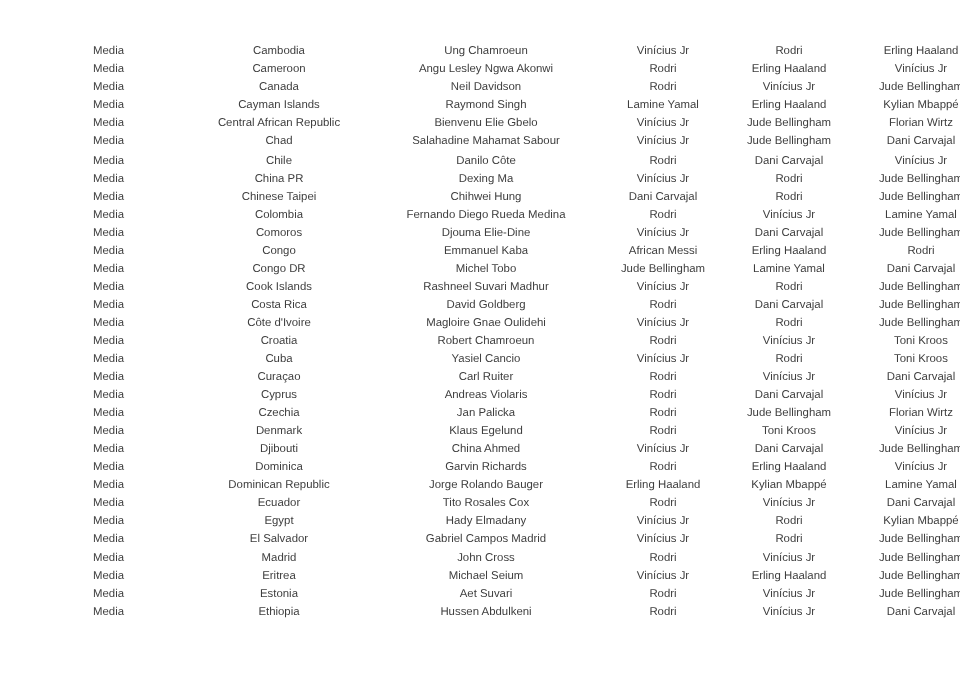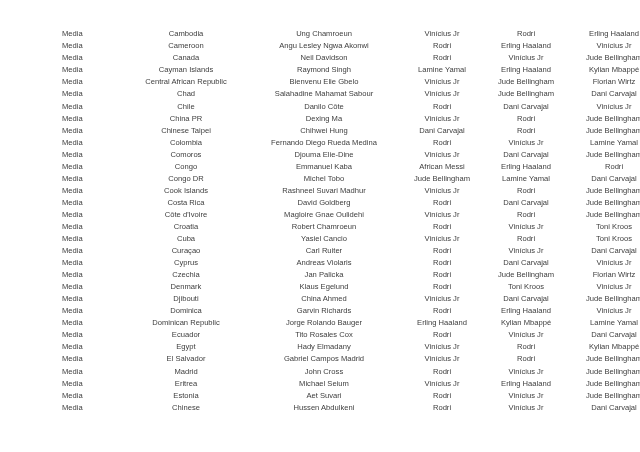--- a/index.html
+++ b/index.html
@@ -345,21 +345,21 @@
           <td class="group">Media</td>
           <td class="country">Estonia</td>
           <td class="voter">Aet Suvari</td>
           <td class="pick">Rodri</td>
           <td class="pick">Vinícius Jr</td>
           <td class="pick">Jude Bellingham</td>
         </tr>
         <tr>
           <td class="pad"></td>
           <td class="group">Media</td>
-          <td class="country">Chinese</td>
+          <td class="country">Ethiopia</td>
           <td class="voter">Hussen Abdulkeni</td>
           <td class="pick">Rodri</td>
           <td class="pick">Vinícius Jr</td>
           <td class="pick">Dani Carvajal</td>
         </tr>
       </tbody>
   </table>
 </div>
 
 </body></html>

